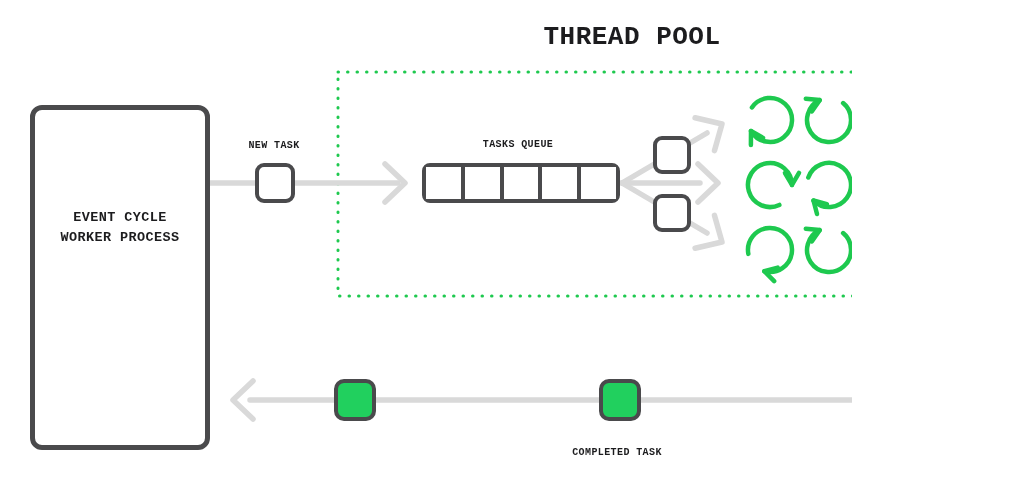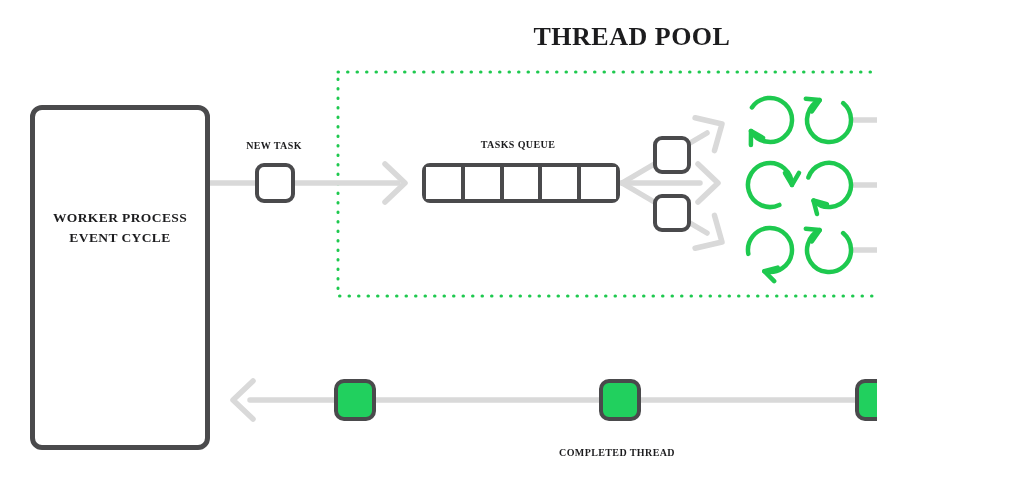--- a/index.html
+++ b/index.html
@@ -1,22 +1,21 @@
 <!DOCTYPE html>
 <html style="--green: #1ec94f; --square-green: #21d05e; --line-gray: #d9d9d9; --border-dark: #4a4a4c; --text: #1c1c1e; --bg: #ffffff;"><head>
 <meta charset="utf-8">
 <style>
   html,body{margin:0;padding:0;background:#fff;}
   .canvas{
     position:relative;
     width:852px;height:484px;
     background:var(--bg,#ffffff);
-    font-family:Liberation Serif, serif;
+    font-family:Liberation Mono, monospace;
     overflow:hidden;
-    padding-left:25px;
   }
   .wires{position:absolute;left:0;top:0;width:1024px;height:484px;}
   .gray-line{
     fill:none;
     stroke:var(--line-gray,#d9d9d9);
     stroke-width:5.5;
     stroke-linecap:round;
     stroke-linejoin:round;
   }
   .pool-border{
@@ -143,22 +142,22 @@
     <use href="#spin" class="spinner" stroke-width="4.5" transform="translate(770,250) rotate(-140)"></use>
     <use href="#spin" class="spinner" stroke-width="4.5" transform="translate(829,250)"></use>
 
     <use href="#spin" class="spinner" stroke-width="3.2" transform="translate(118,307) rotate(-95) scale(1.75)"></use>
   </svg>
 
   <div class="label title" style="left:482px;top:22px;width:300px;">THREAD POOL</div>
 
   <div class="worker-box">
     <div class="worker-label">
+      <div>EVENT CYCLE</div>
       <div>WORKER PROCESS</div>
-      <div>EVENT CYCLE</div>
     </div>
   </div>
 
   <div class="label small-label" style="left:214px;top:140px;width:120px;">NEW TASK</div>
   <div class="task-square" style="left:255px;top:163px;"></div>
 
   <div class="label small-label" style="left:458px;top:139px;width:120px;">TASKS QUEUE</div>
   <div class="queue">
     <div class="queue-cell"></div>
     <div class="queue-cell"></div>
@@ -170,15 +169,15 @@
   <div class="task-square small" style="left:653px;top:136px;"></div>
   <div class="task-square small" style="left:653px;top:194px;"></div>
 
   <div class="green-square" style="left:907px;top:99px;"></div>
   <div class="green-square" style="left:887px;top:231px;"></div>
   <div class="green-square" style="left:954px;top:293px;"></div>
   <div class="green-square" style="left:334px;top:379px;"></div>
   <div class="green-square" style="left:599px;top:379px;"></div>
   <div class="green-square" style="left:855px;top:379px;"></div>
 
-  <div class="label small-label" style="left:517px;top:447px;width:200px;">COMPLETED THREAD</div>
+  <div class="label small-label" style="left:517px;top:447px;width:200px;">COMPLETED TASK</div>
 
 </div>
 
 </body></html>

